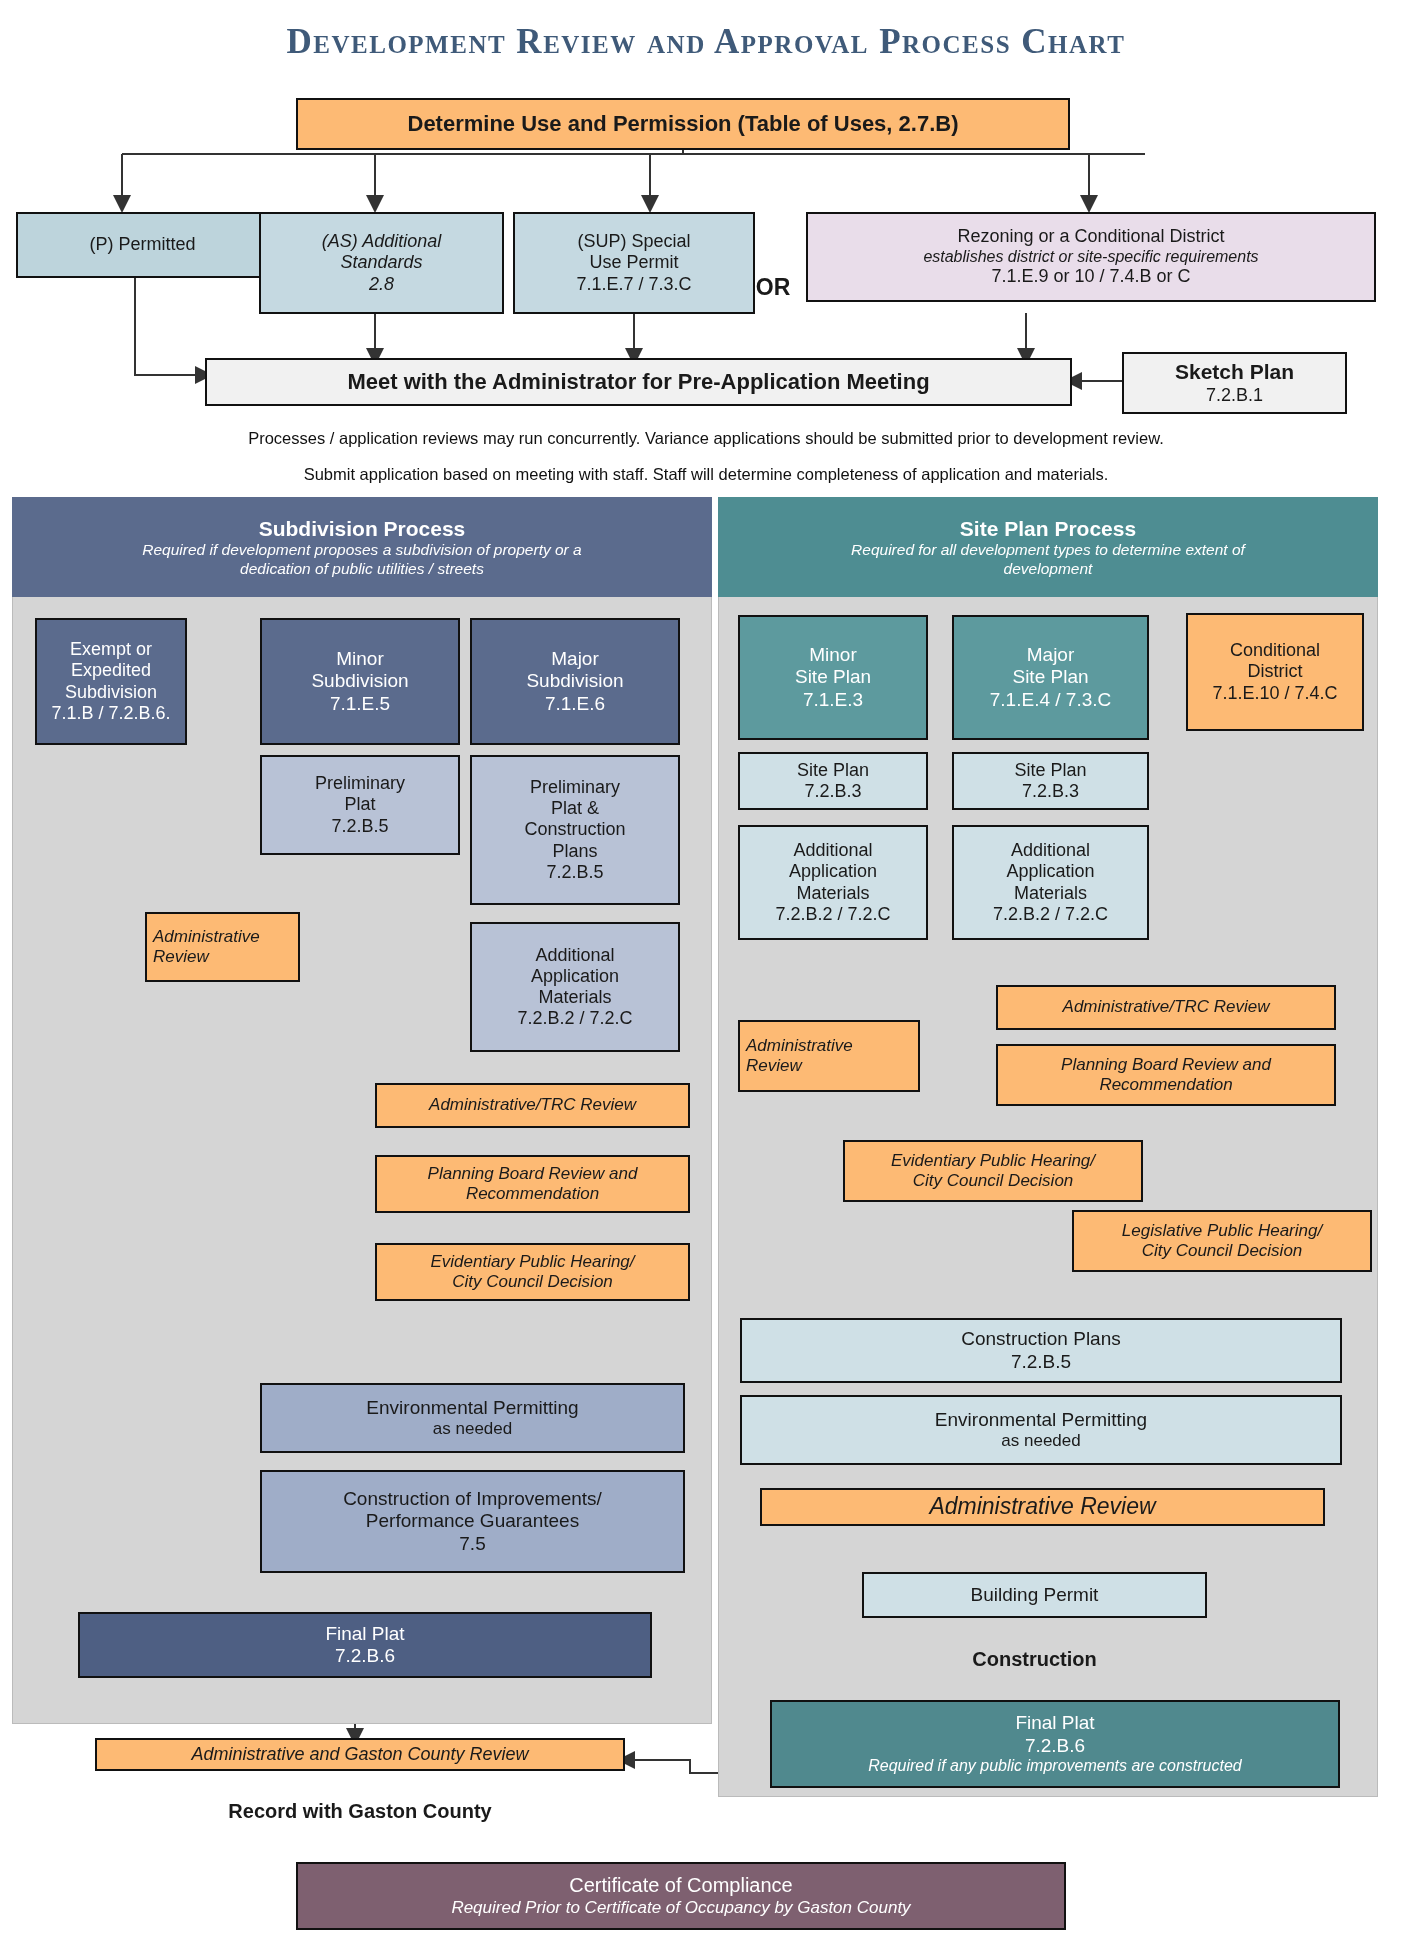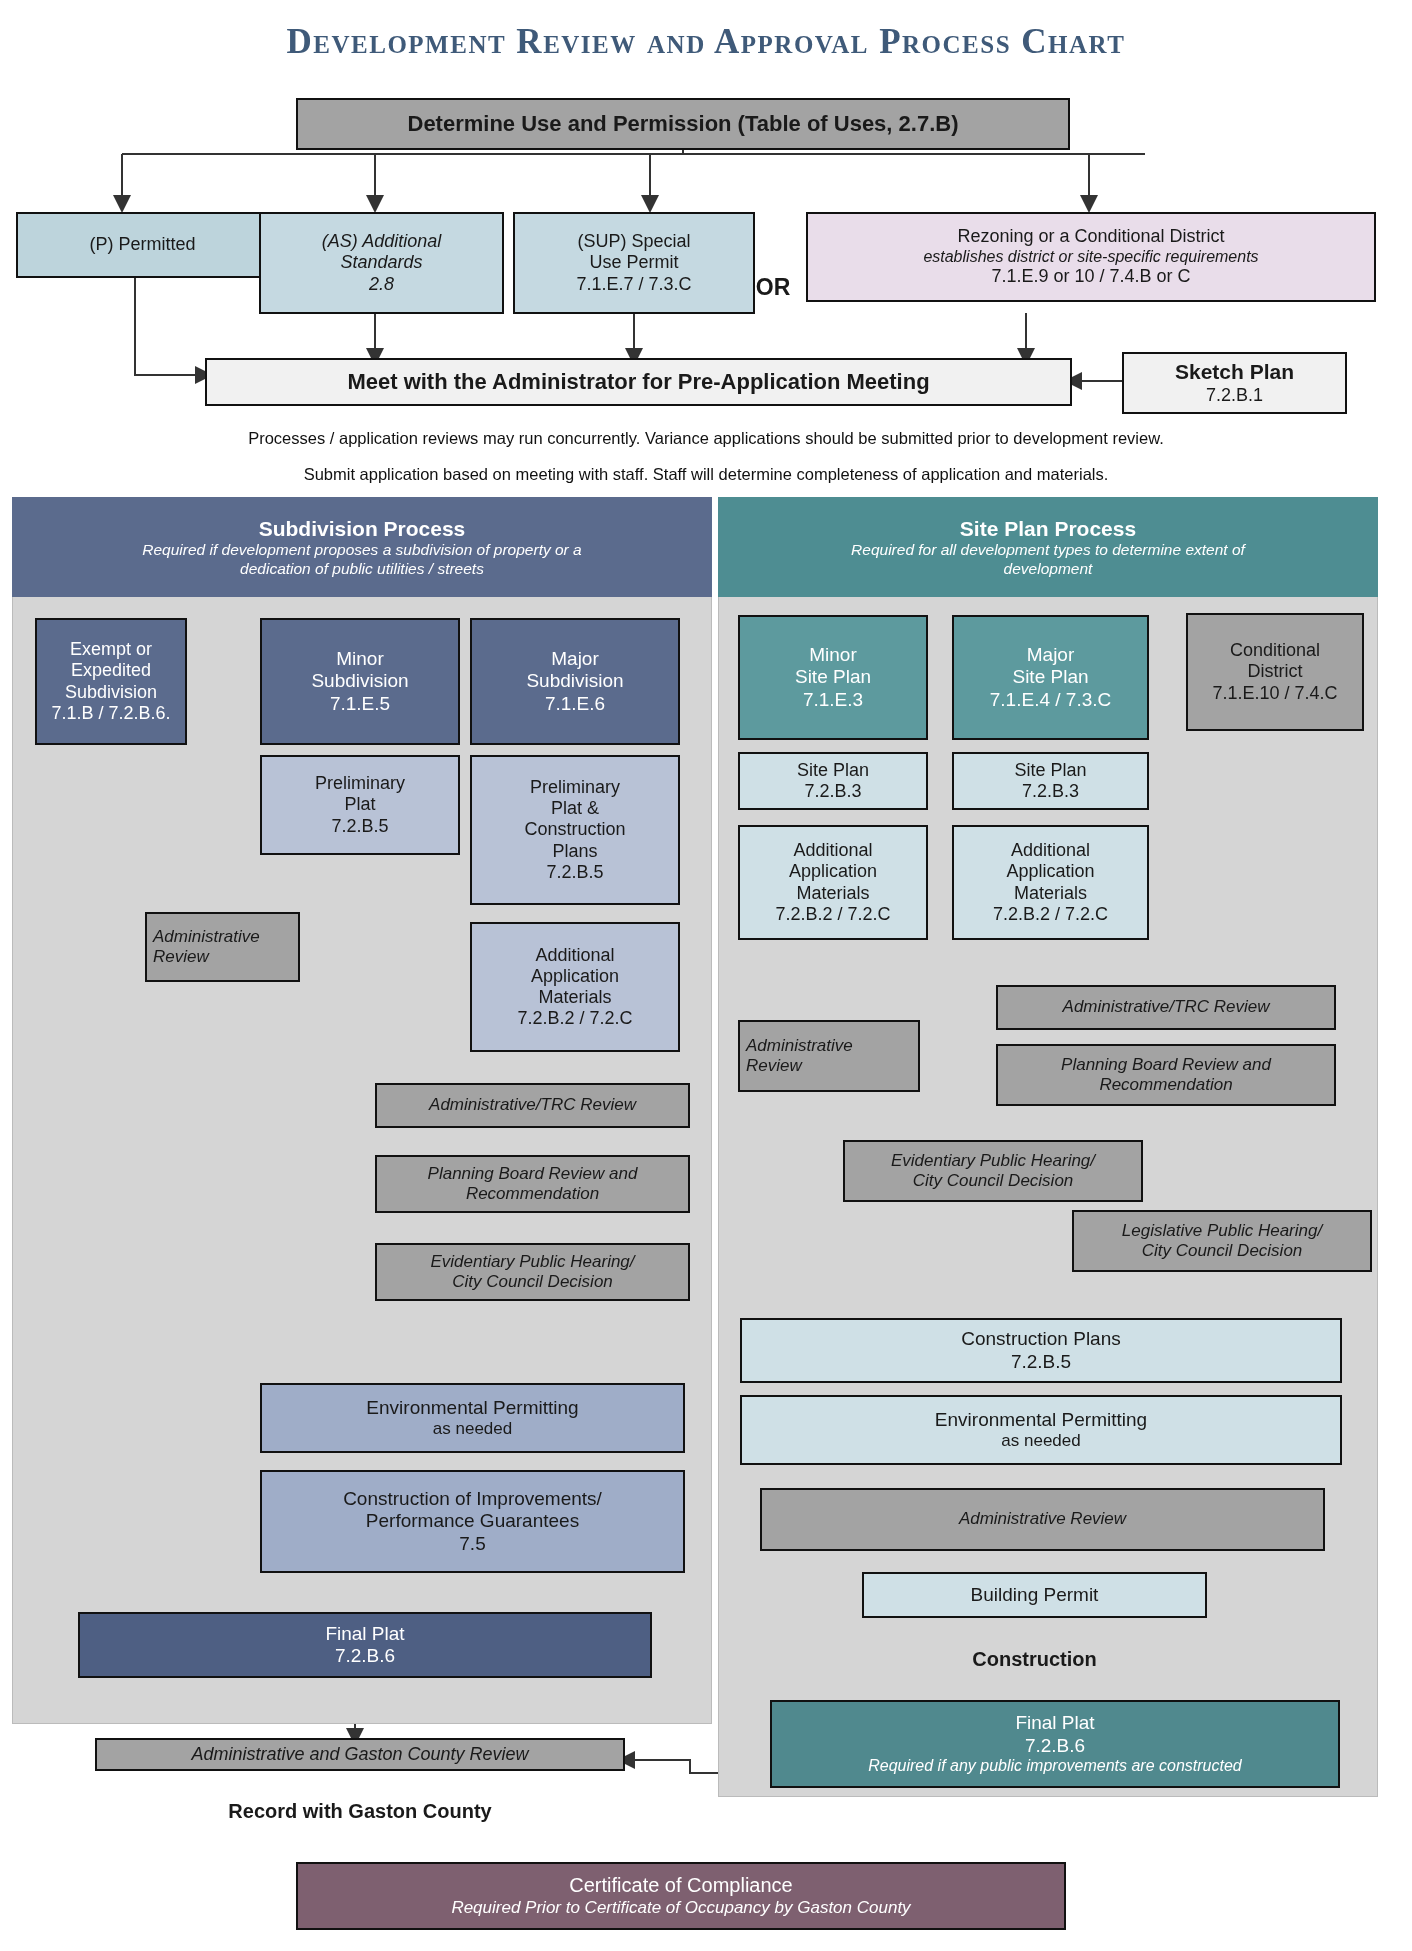--- a/index.html
+++ b/index.html
@@ -31,21 +31,21 @@
     align-items: center; justify-content: center;
     text-align: center;
     line-height: 1.18;
     padding: 3px 6px;
   }
   .box .ln { display:block; }
   .it { font-style: italic; }
   .bold { font-weight: bold; }
 
   
-  .c-white { background:#a3a3a3; }
+  .c-white { background:#fdba74; }
   .c-grey  { background:#f1f1f1; }
   .c-lightblue { background:#bdd4dc; }
   .c-lightblue2 { background:#c5d9e1; }
   .c-paleblue { background:#cfe0e6; }
   .c-lavender { background:#e9ddea; }
   .c-slate { background:#b8c2d6; }
   .c-midslate { background:#9fadc8; }
   .c-darkslate { background:#5b6b8d; color:#fff; }
   .c-darkslate2 { background:#4e5f83; color:#fff; }
   .c-teal { background:#4e8d92; color:#fff; }
@@ -365,21 +365,21 @@
   <div class="box c-paleblue" style="left:740px; top:1318px; width:602px; height:65px; font-size:19px;">
     <span class="ln">Construction Plans</span>
     <span class="ln">7.2.B.5</span>
   </div>
 
   <div class="box c-paleblue" style="left:740px; top:1395px; width:602px; height:70px; font-size:19px;">
     <span class="ln">Environmental Permitting</span>
     <span class="ln" style="font-size:17px">as needed</span>
   </div>
 
-  <div class="box c-white" style="left:760px; top:1488px; width:565px; height:63px; font-size:17px;">
+  <div class="box c-white" style="left:760px; top:1488px; width:565px; height:38px; font-size:23px;">
     <span class="ln it">Administrative Review</span>
   </div>
 
   <div class="box c-paleblue" style="left:862px; top:1572px; width:345px; height:46px; font-size:19px;">
     <span class="ln">Building Permit</span>
   </div>
 
   <div class="plainlabel" style="left:862px; top:1648px; width:345px; font-size:20px;">Construction</div>
 
   <div class="box c-teal3" style="left:770px; top:1700px; width:570px; height:88px; font-size:19px; color:#fff;">

